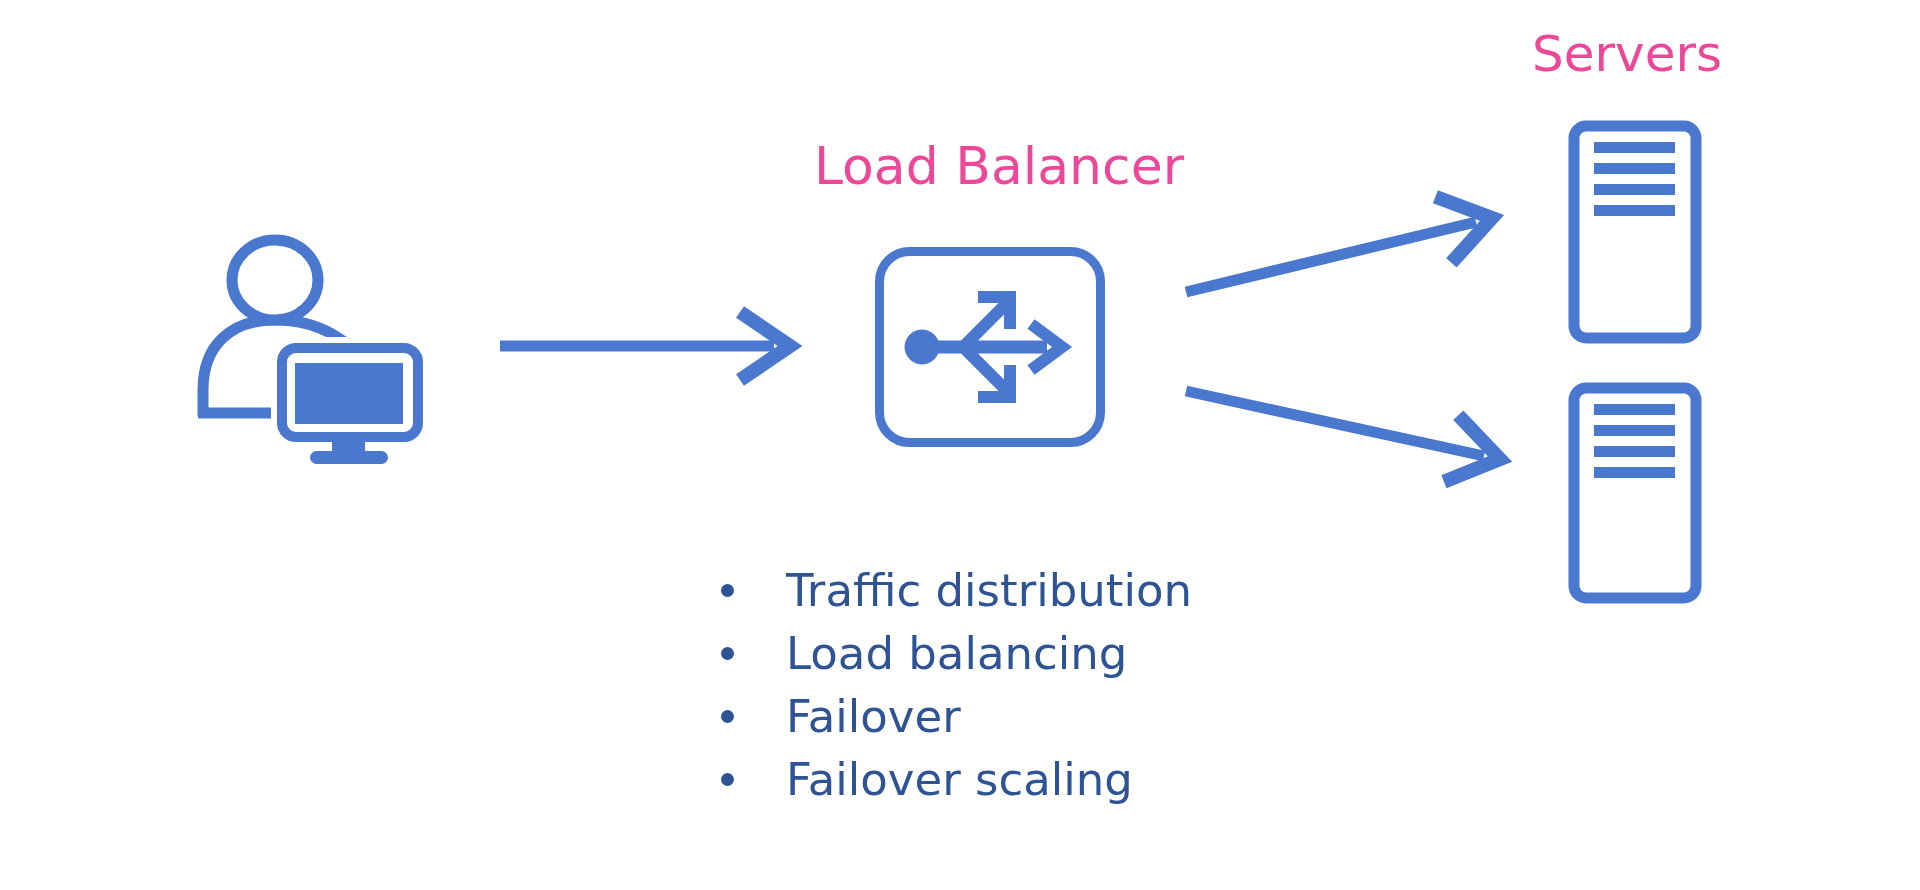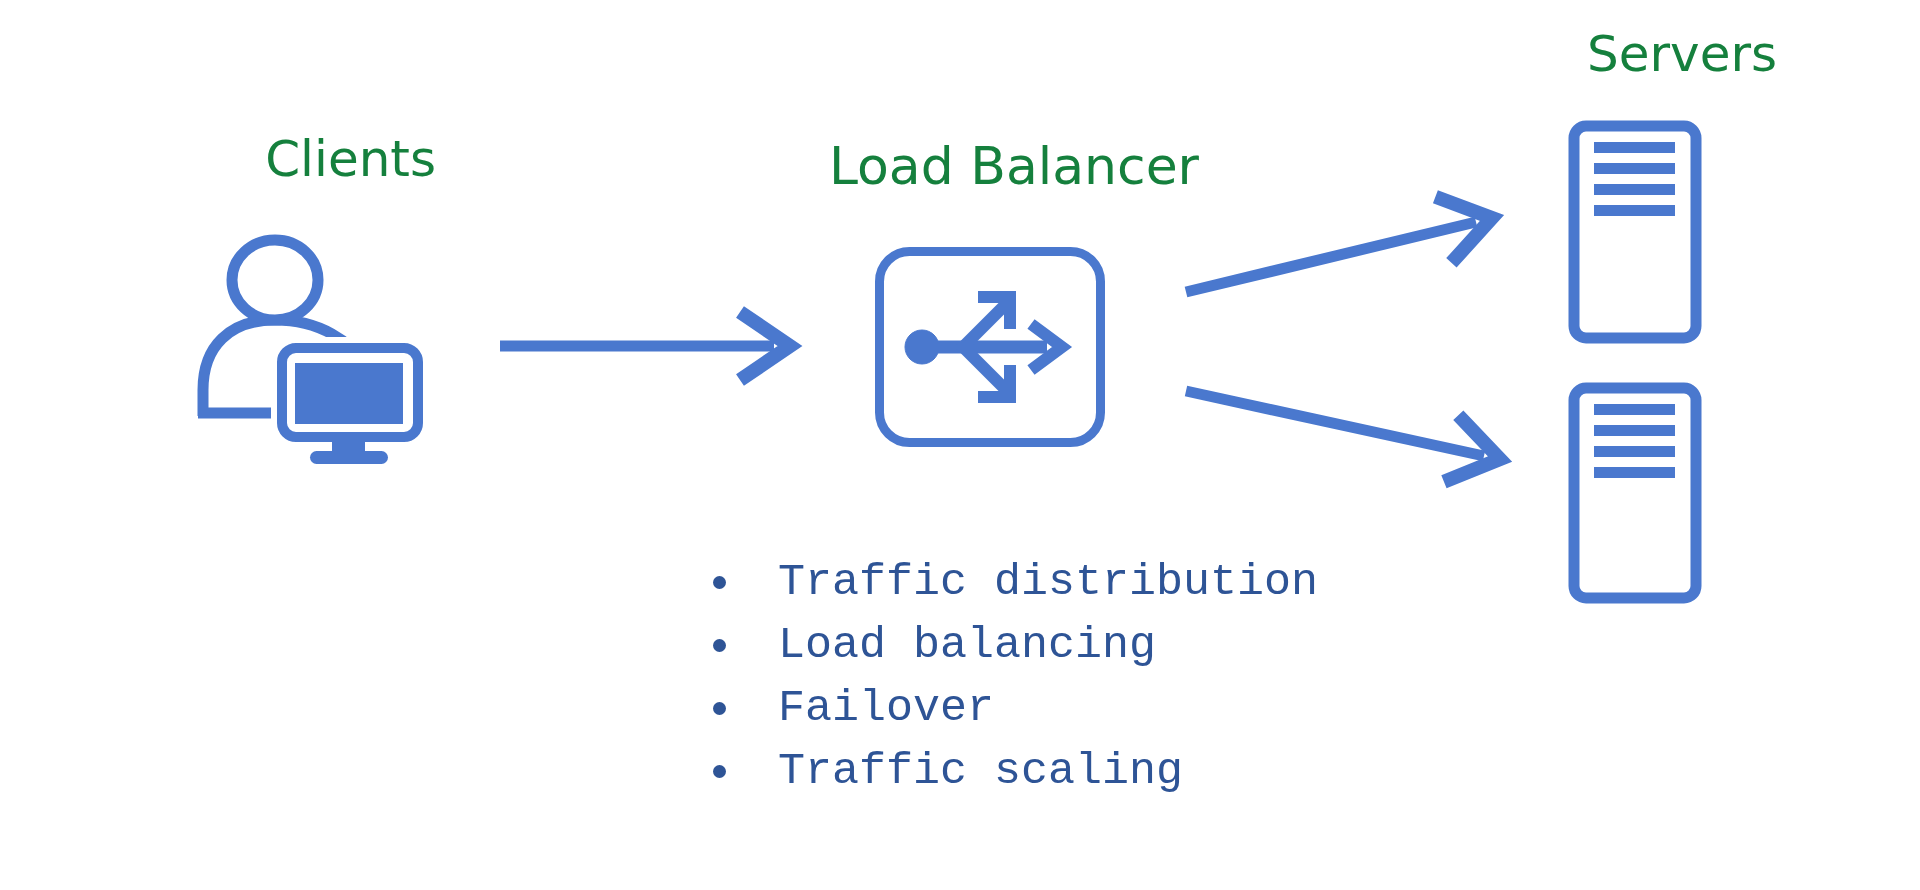--- a/index.html
+++ b/index.html
@@ -5,35 +5,34 @@
   html,body{margin:0;padding:0;background:#fff;}
   .canvas{
     position:relative;
     width:1920px;height:890px;
     background:#FFFFFF;
     overflow:hidden;
     font-family:"DejaVu Sans","Liberation Sans",sans-serif;
   }
   .node-label{
     position:absolute;
-    color:#15803d;
-    text-align:right;
+    color:#ec4899;
+    text-align:center;
     white-space:nowrap;
     letter-spacing:0px;
   }
   .label-clients{left:136px;top:130px;width:300px;font-size:50px;}
   .label-lb{left:799px;top:136px;width:400px;font-size:52px;}
   .label-servers{left:1477px;top:25px;width:300px;font-size:50px;}
   .icon-abs{position:absolute;}
   .feature-list{
     position:absolute;
     left:700px;top:543px;
-    margin:8px;padding:0;
+    margin:16px;padding:0;
     list-style:none;
-    font-family:Liberation Mono, monospace;
   }
   .feature-item{
     position:relative;
     height:63px;
     line-height:63px;
     padding-left:70px;
     font-size:45px;
     color:#2E5496;
     white-space:nowrap;
   }
@@ -43,21 +42,20 @@
     width:13px;height:13px;
     border-radius:50%;
     background:#2E5496;
   }
 </style>
 </head>
 <body>
 
 <div class="canvas">
 
-  <div class="node-label label-clients">Clients</div>
   <div class="node-label label-lb">Load Balancer</div>
   <div class="node-label label-servers">Servers</div>
 
   <svg class="icon-abs" style="left:190px;top:230px" width="260" height="240" viewBox="0 0 260 240">
 
     <path d="M 13,186 V 160 C 13,116 40,90 85,90 C 130,90 158,110 184,140" fill="none" stroke="#4A78CE" stroke-width="11"></path>
 
     <path d="M 8,183 H 115" fill="none" stroke="#4A78CE" stroke-width="11"></path>
 
     <ellipse cx="85" cy="50" rx="43" ry="40" fill="#FFFFFF" stroke="#4A78CE" stroke-width="11"></ellipse>
@@ -134,17 +132,17 @@
     <li class="feature-item">
       <span class="bullet-dot"></span>
       <span>Load balancing</span>
     </li>
     <li class="feature-item">
       <span class="bullet-dot"></span>
       <span>Failover</span>
     </li>
     <li class="feature-item">
       <span class="bullet-dot"></span>
-      <span>Traffic scaling</span>
+      <span>Failover scaling</span>
     </li>
   </ul>
 
 </div>
 
 </body></html>

